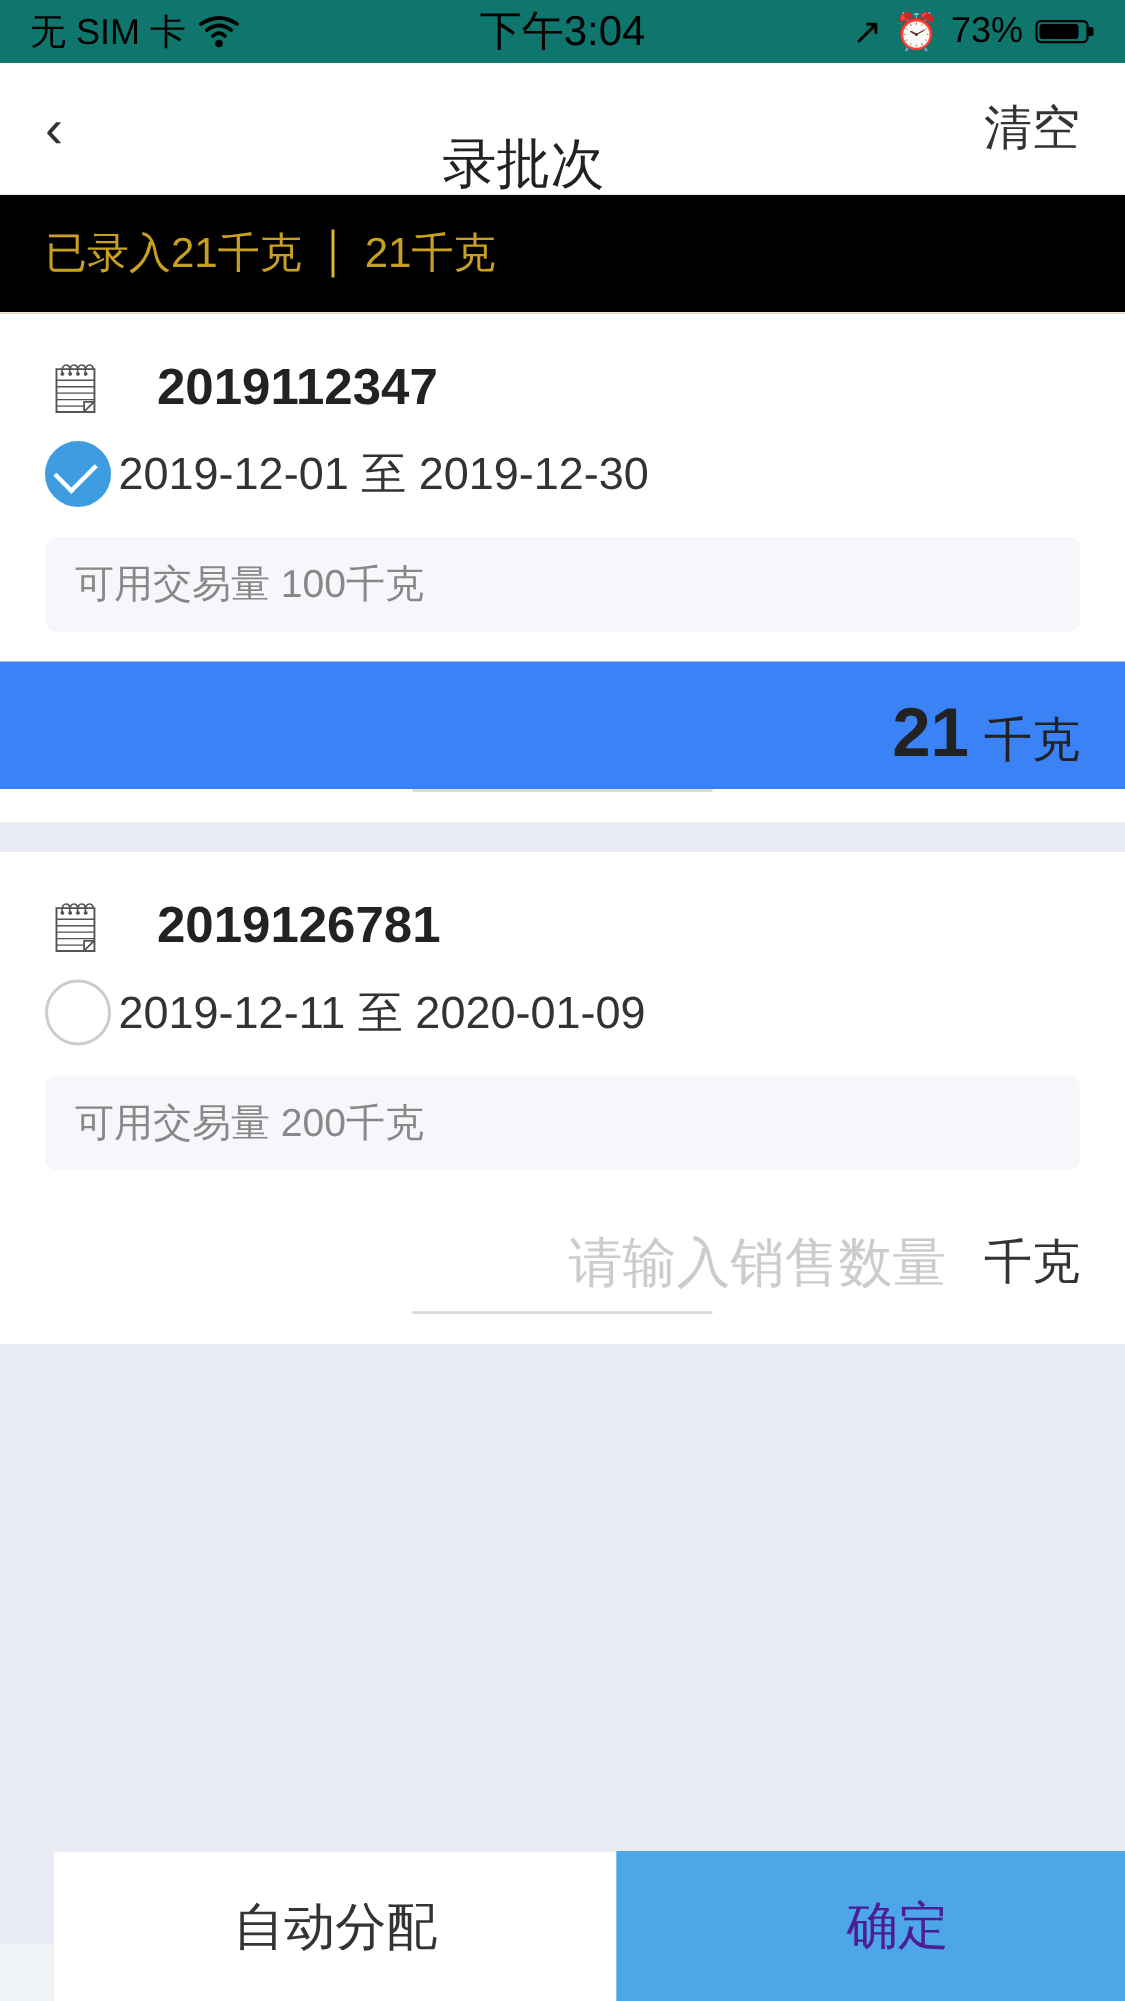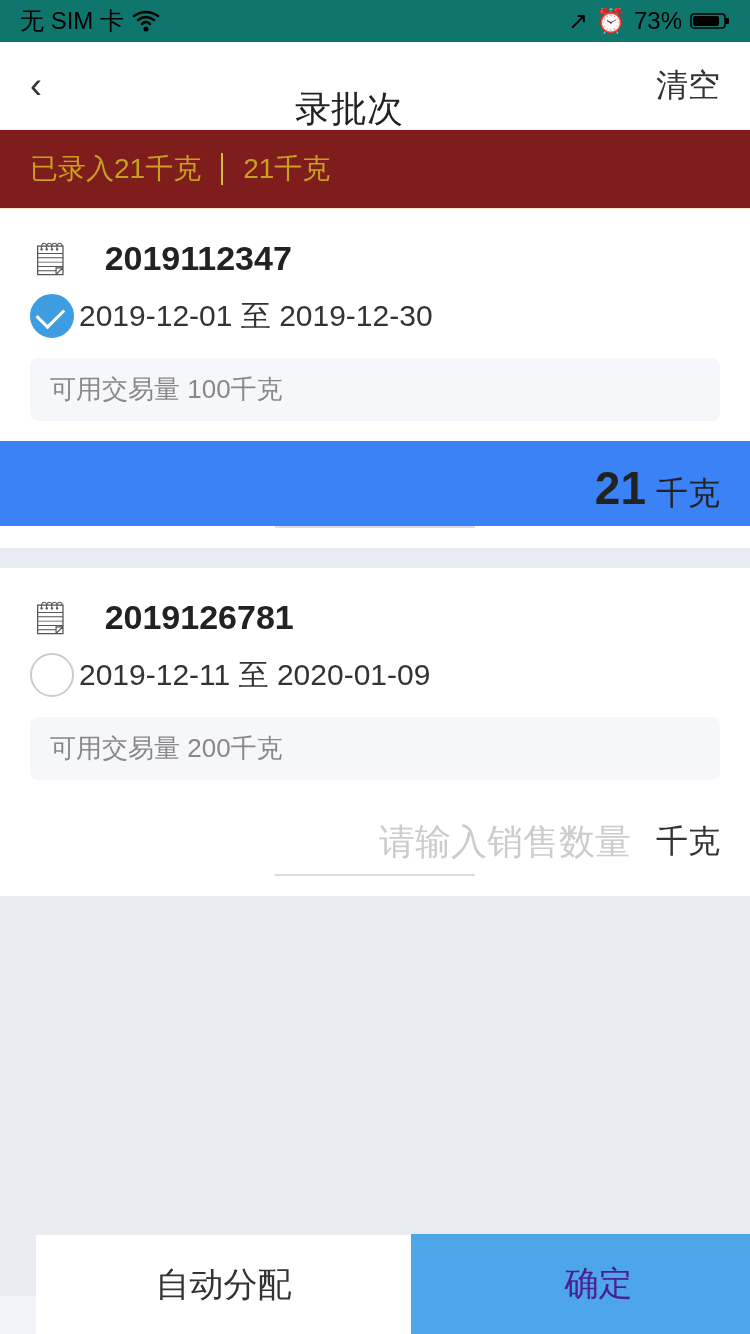--- a/index.html
+++ b/index.html
@@ -69,21 +69,21 @@
       margin-top: 48px;
     }
     .nav-clear {
       font-size: 32px;
       color: #333;
       cursor: pointer;
     }
 
     
     .info-banner {
-      background: #7f1d1d;
+      background: #000000;
       padding: 20px 30px;
       display: flex;
       align-items: center;
       gap: 20px;
       border-bottom: 1px solid #f0e8c8;
     }
     .info-text {
       font-size: 28px;
       color: #c8a020;
     }
@@ -267,20 +267,21 @@
   <div class="status-left">
     <span>无 SIM 卡</span>
     <svg width="28" height="22" viewBox="0 0 28 22">
       <path d="M14 18 Q14 18 14 18" stroke="#000" stroke-width="3" fill="none"></path>
       <path d="M10 14 Q14 10 18 14" stroke="#000" stroke-width="2.5" fill="none" stroke-linecap="round"></path>
       <path d="M6 10 Q14 4 22 10" stroke="#000" stroke-width="2.5" fill="none" stroke-linecap="round"></path>
       <path d="M2 6 Q14 -2 26 6" stroke="#000" stroke-width="2.5" fill="none" stroke-linecap="round"></path>
       <circle cx="14" cy="19" r="2.5" fill="#000"></circle>
     </svg>
   </div>
+  <div class="status-center">下午3:04</div>
   <div class="status-right">
     <span>↗</span>
     <span>⏰</span>
     <span>73%</span>
     <svg width="40" height="20" viewBox="0 0 40 20">
       <rect x="1" y="3" width="34" height="14" rx="3" stroke="#000" stroke-width="1.5" fill="none"></rect>
       <rect x="35" y="7" width="4" height="6" rx="1" fill="#000"></rect>
       <rect x="3" y="5" width="26" height="10" rx="2" fill="#000"></rect>
     </svg>
   </div>

